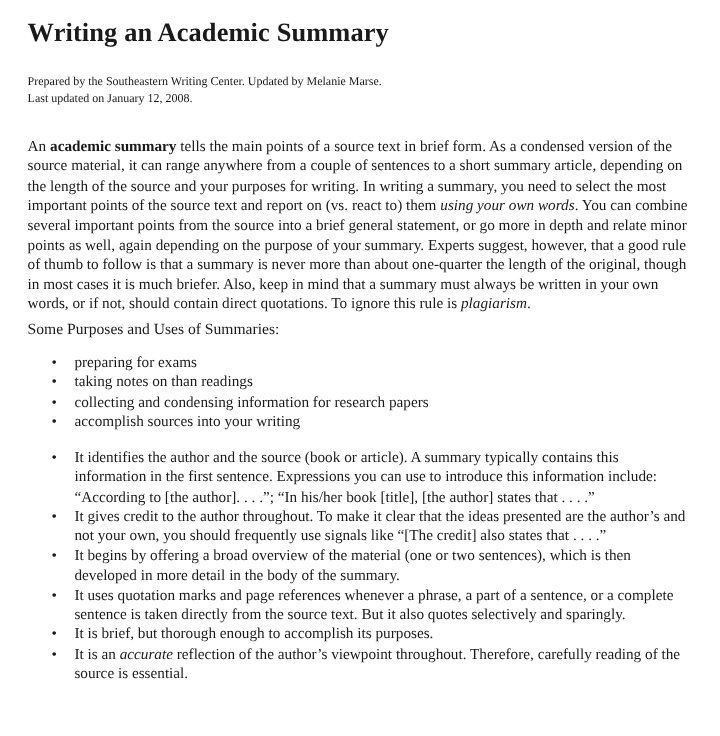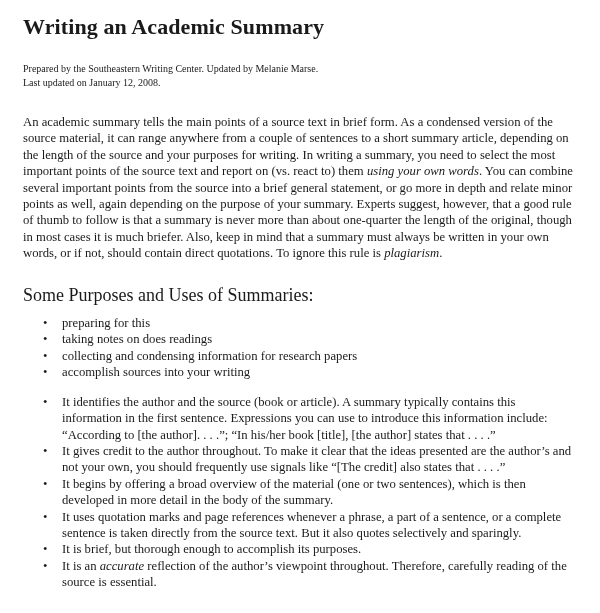--- a/index.html
+++ b/index.html
@@ -47,23 +47,23 @@
     font-size: 12.7px;
     line-height: 16.4px;
     margin: 0;
     text-align: left;
     max-width: 555px;
   }
   .para-main {
     margin-top: 25px;
   }
   .section-lead {
-    font-size: 18px;
+    font-size: 13px;
     line-height: 16.4px;
-    margin-top: 25px;
+    margin-top: 4px;
   }
   ul.bullets {
     list-style: none;
     margin: 0;
     padding: 0;
     font-size: 12.7px;
     line-height: 16.4px;
   }
   ul.bullets.tight {
     margin-top: 12px;
@@ -77,43 +77,43 @@
     margin: 0;
     max-width: 555px;
   }
   ul.bullets li .bullet-dot {
     position: absolute;
     left: 20px;
     top: 0;
     font-size: 12.7px;
     line-height: 16.4px;
   }
-  b, strong { font-weight: normal; }
+  b, strong { font-weight: bold; }
   i, em { font-style: italic; }
 </style>
 </head>
 <body>
 
 <div class="page">
   <div class="content">
 
     <h1 class="doc-title">Writing an Academic Summary</h1>
 
     <div class="byline">
       <div>Prepared by the Southeastern Writing Center. Updated by Melanie Marse.</div>
       <div>Last updated on January 12, 2008.</div>
     </div>
 
     <p class="para para-main"><span>An </span><b>academic summary</b><span> tells the main points of a source text in brief form. As a condensed version of the source material, it can range anywhere from a couple of sentences to a short summary article, depending on the length of the source and your purposes for writing. In writing a summary, you need to select the most important points of the source text and report on (vs. react to) them </span><i>using your own words</i><span>. You can combine several important points from the source into a brief general statement, or go more in depth and relate minor points as well, again depending on the purpose of your summary. Experts suggest, however, that a good rule of thumb to follow is that a summary is never more than about one-quarter the length of the original, though in most cases it is much briefer. Also, keep in mind that a summary must always be written in your own words, or if not, should contain direct quotations. To ignore this rule is </span><i>plagiarism</i><span>.</span></p>
 
     <p class="para section-lead">Some Purposes and Uses of Summaries:</p>
 
     <ul class="bullets tight">
-      <li><span class="bullet-dot">•</span><span>preparing for this</span></li>
-      <li><span class="bullet-dot">•</span><span>taking notes on does readings</span></li>
+      <li><span class="bullet-dot">•</span><span>preparing for exams</span></li>
+      <li><span class="bullet-dot">•</span><span>taking notes on than readings</span></li>
       <li><span class="bullet-dot">•</span><span>collecting and condensing information for research papers</span></li>
       <li><span class="bullet-dot">•</span><span>accomplish sources into your writing</span></li>
     </ul>
 
 
     <ul class="bullets loose">
       <li><span class="bullet-dot">•</span><span>It identifies the author and the source (book or article). A summary typically contains this information in the first sentence. Expressions you can use to introduce this information include: “According to [the author]. . . .”; “In his/her book [title], [the author] states that . . . .”</span></li>
       <li><span class="bullet-dot">•</span><span>It gives credit to the author throughout. To make it clear that the ideas presented are the author’s and not your own, you should frequently use signals like “[The credit] also states that . . . .”</span></li>
       <li><span class="bullet-dot">•</span><span>It begins by offering a broad overview of the material (one or two sentences), which is then developed in more detail in the body of the summary.</span></li>
       <li><span class="bullet-dot">•</span><span>It uses quotation marks and page references whenever a phrase, a part of a sentence, or a complete sentence is taken directly from the source text. But it also quotes selectively and sparingly.</span></li>

